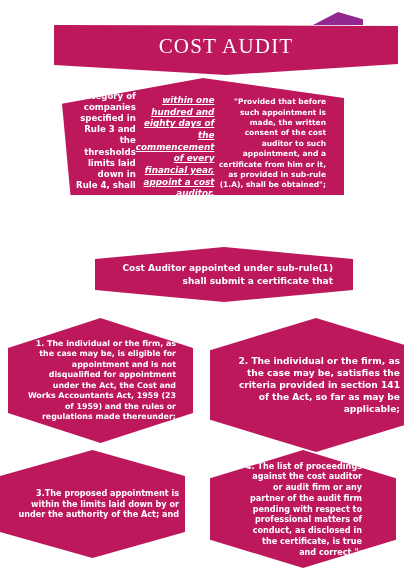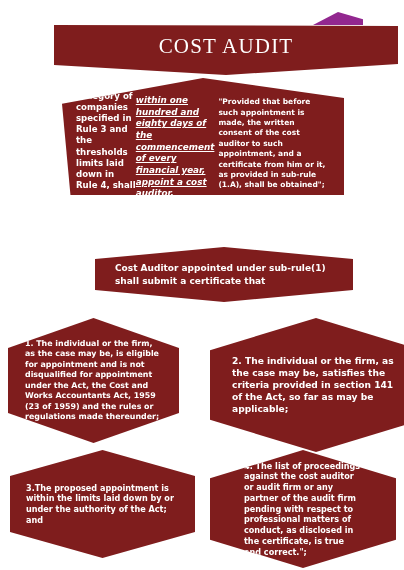--- a/index.html
+++ b/index.html
@@ -9,27 +9,27 @@
     font-family:"Liberation Serif", serif;
     overflow:hidden;
     position:relative;
   }
 
   .flow{position:relative;width:404px;height:570px;}
 
   
   .shape{
     position:absolute;
-    background:#7f1d1d;
+    background:#be185d;
     color:#ffffff;
     box-sizing:border-box;
     display:flex;
     align-items:center;
     justify-content:center;
-    text-align:left;
+    text-align:right;
   }
 
   
   .title-tab{
     position:absolute;
     left:313px; top:12px;
     width:50px; height:13px;
     background:#92278F;
     -webkit-clip-path:polygon(0% 100%, 50% 0%, 100% 55%, 100% 100%);
     clip-path:polygon(0% 100%, 50% 0%, 100% 55%, 100% 100%);
@@ -102,27 +102,27 @@
     -webkit-clip-path:polygon(50% 0%, 100% 24%, 100% 76%, 50% 100%, 0% 76%, 0% 24%);
     clip-path:polygon(50% 0%, 100% 24%, 100% 76%, 50% 100%, 0% 76%, 0% 24%);
     flex-direction:column;
   }
   .hex-text{
     font-family:"DejaVu Sans", sans-serif;
     font-weight:bold;
     line-height:1.33;
   }
 
-  .box1{ left:8px;  top:318px; width:171px; height:125px; padding:0 17px; }
+  .box1{ left:8px;  top:318px; width:185px; height:125px; padding:0 17px; }
   .box1 .hex-text{ font-size:7.9px; }
 
   .box2{ left:210px; top:318px; width:212px; height:134px; padding:0 22px; }
   .box2 .hex-text{ font-size:9.1px; }
 
-  .box3{ left:10px;  top:450px; width:185px; height:108px; padding:0 16px; }
+  .box3{ left:0;  top:450px; width:185px; height:108px; padding:0 6px; }
   .box3 .hex-text{ font-size:8.1px; }
 
   .box4{ left:210px; top:450px; width:186px; height:118px; padding:0 34px; }
   .box4 .hex-text{ font-size:8.1px; }
 </style>
 </head>
 <body>
 
 <div class="flow">
 

